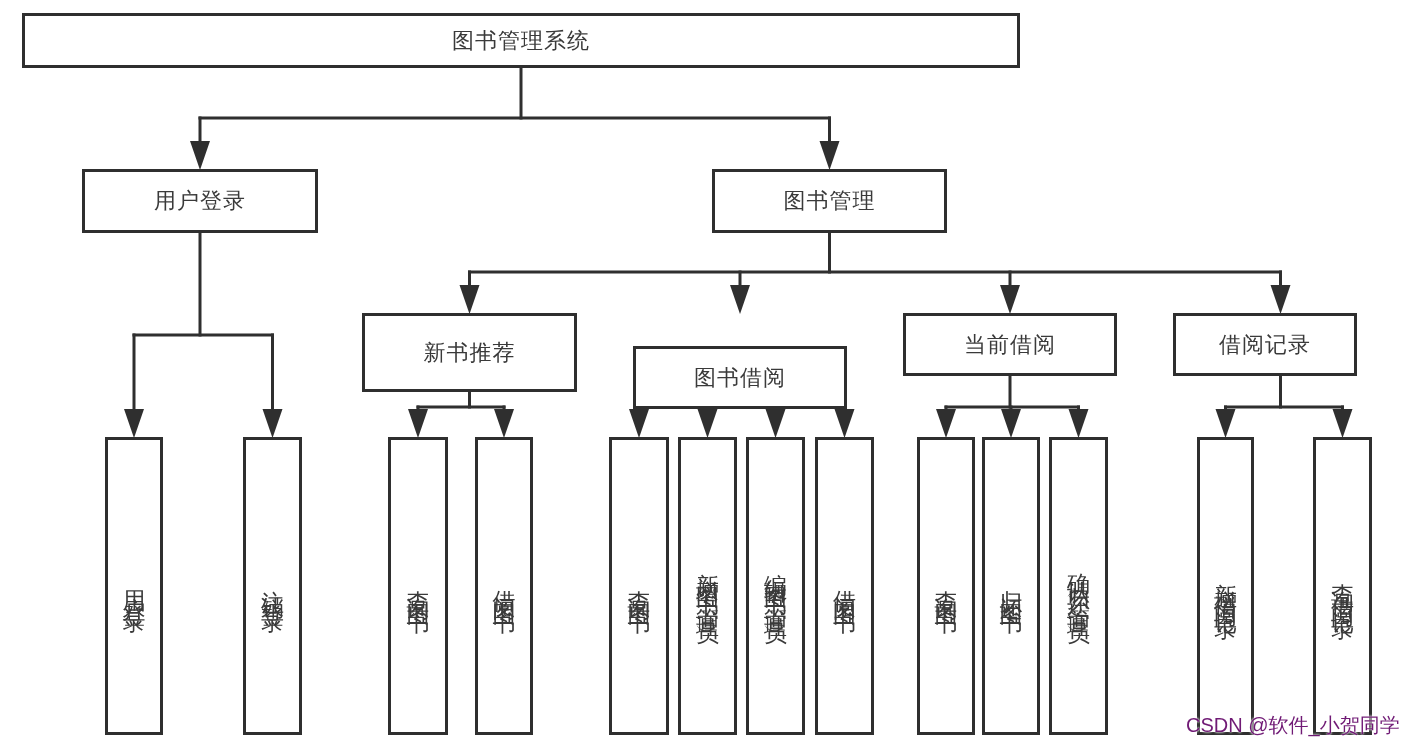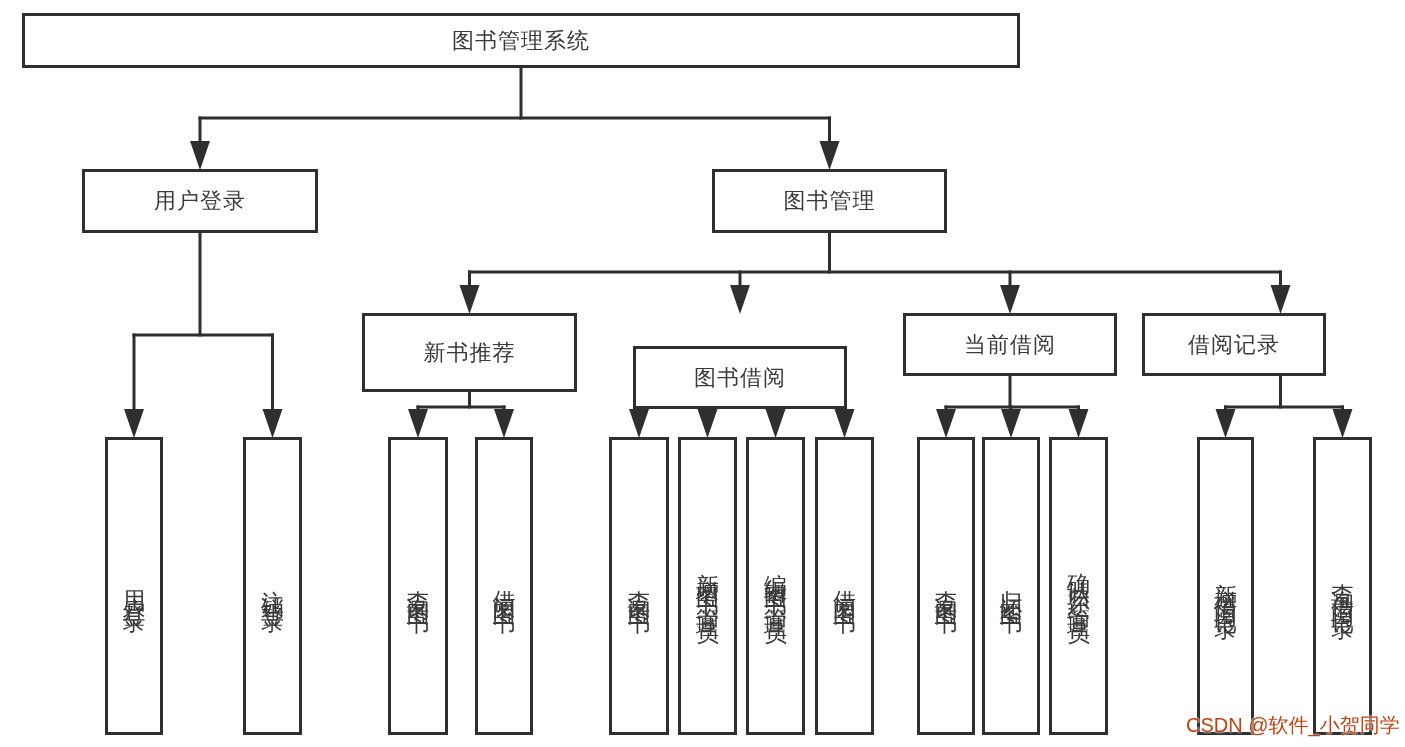--- a/index.html
+++ b/index.html
@@ -37,21 +37,21 @@
     text-orientation: mixed;
     font-size: 23px;
     letter-spacing: 7px;
     line-height: 1;
   }
   #watermark {
     position: absolute;
     left: 1186px;
     top: 712px;
     font-size: 20px;
-    color: #c2410c;
+    color: #701a75;
     white-space: nowrap;
     text-shadow: 0 0 3px #ffffff, 0 0 2px #ffffff;
     z-index: 5;
   }
 </style>
 </head>
 <body>
 
 <div id="canvas">
   <svg id="connector-layer" xmlns="http://www.w3.org/2000/svg" width="1405" height="747" viewBox="0 0 1405 747">
@@ -120,21 +120,21 @@
       </div>
       <div class="node h" style="left: 362px; top: 313px; width: 215px; height: 79px;">
         <span class="node-label">新书推荐</span>
       </div>
       <div class="node h" style="left: 633px; top: 313px; width: 214px; height: 63px; margin-top: 33px;">
         <span class="node-label">图书借阅</span>
       </div>
       <div class="node h" style="left: 903px; top: 313px; width: 214px; height: 63px;">
         <span class="node-label">当前借阅</span>
       </div>
-      <div class="node h" style="left: 1142px; top: 313px; width: 184px; height: 63px;">
+      <div class="node h" style="left: 1173px; top: 313px; width: 184px; height: 63px;">
         <span class="node-label">借阅记录</span>
       </div>
       <div class="node v" style="left: 105px; top: 437px; width: 58px; height: 298px;">
         <span class="node-label">用户登录</span>
       </div>
       <div class="node v" style="left: 243px; top: 437px; width: 59px; height: 298px;">
         <span class="node-label">注销登录</span>
       </div>
       <div class="node v" style="left: 388px; top: 437px; width: 60px; height: 298px;">
         <span class="node-label">查询图书</span>

